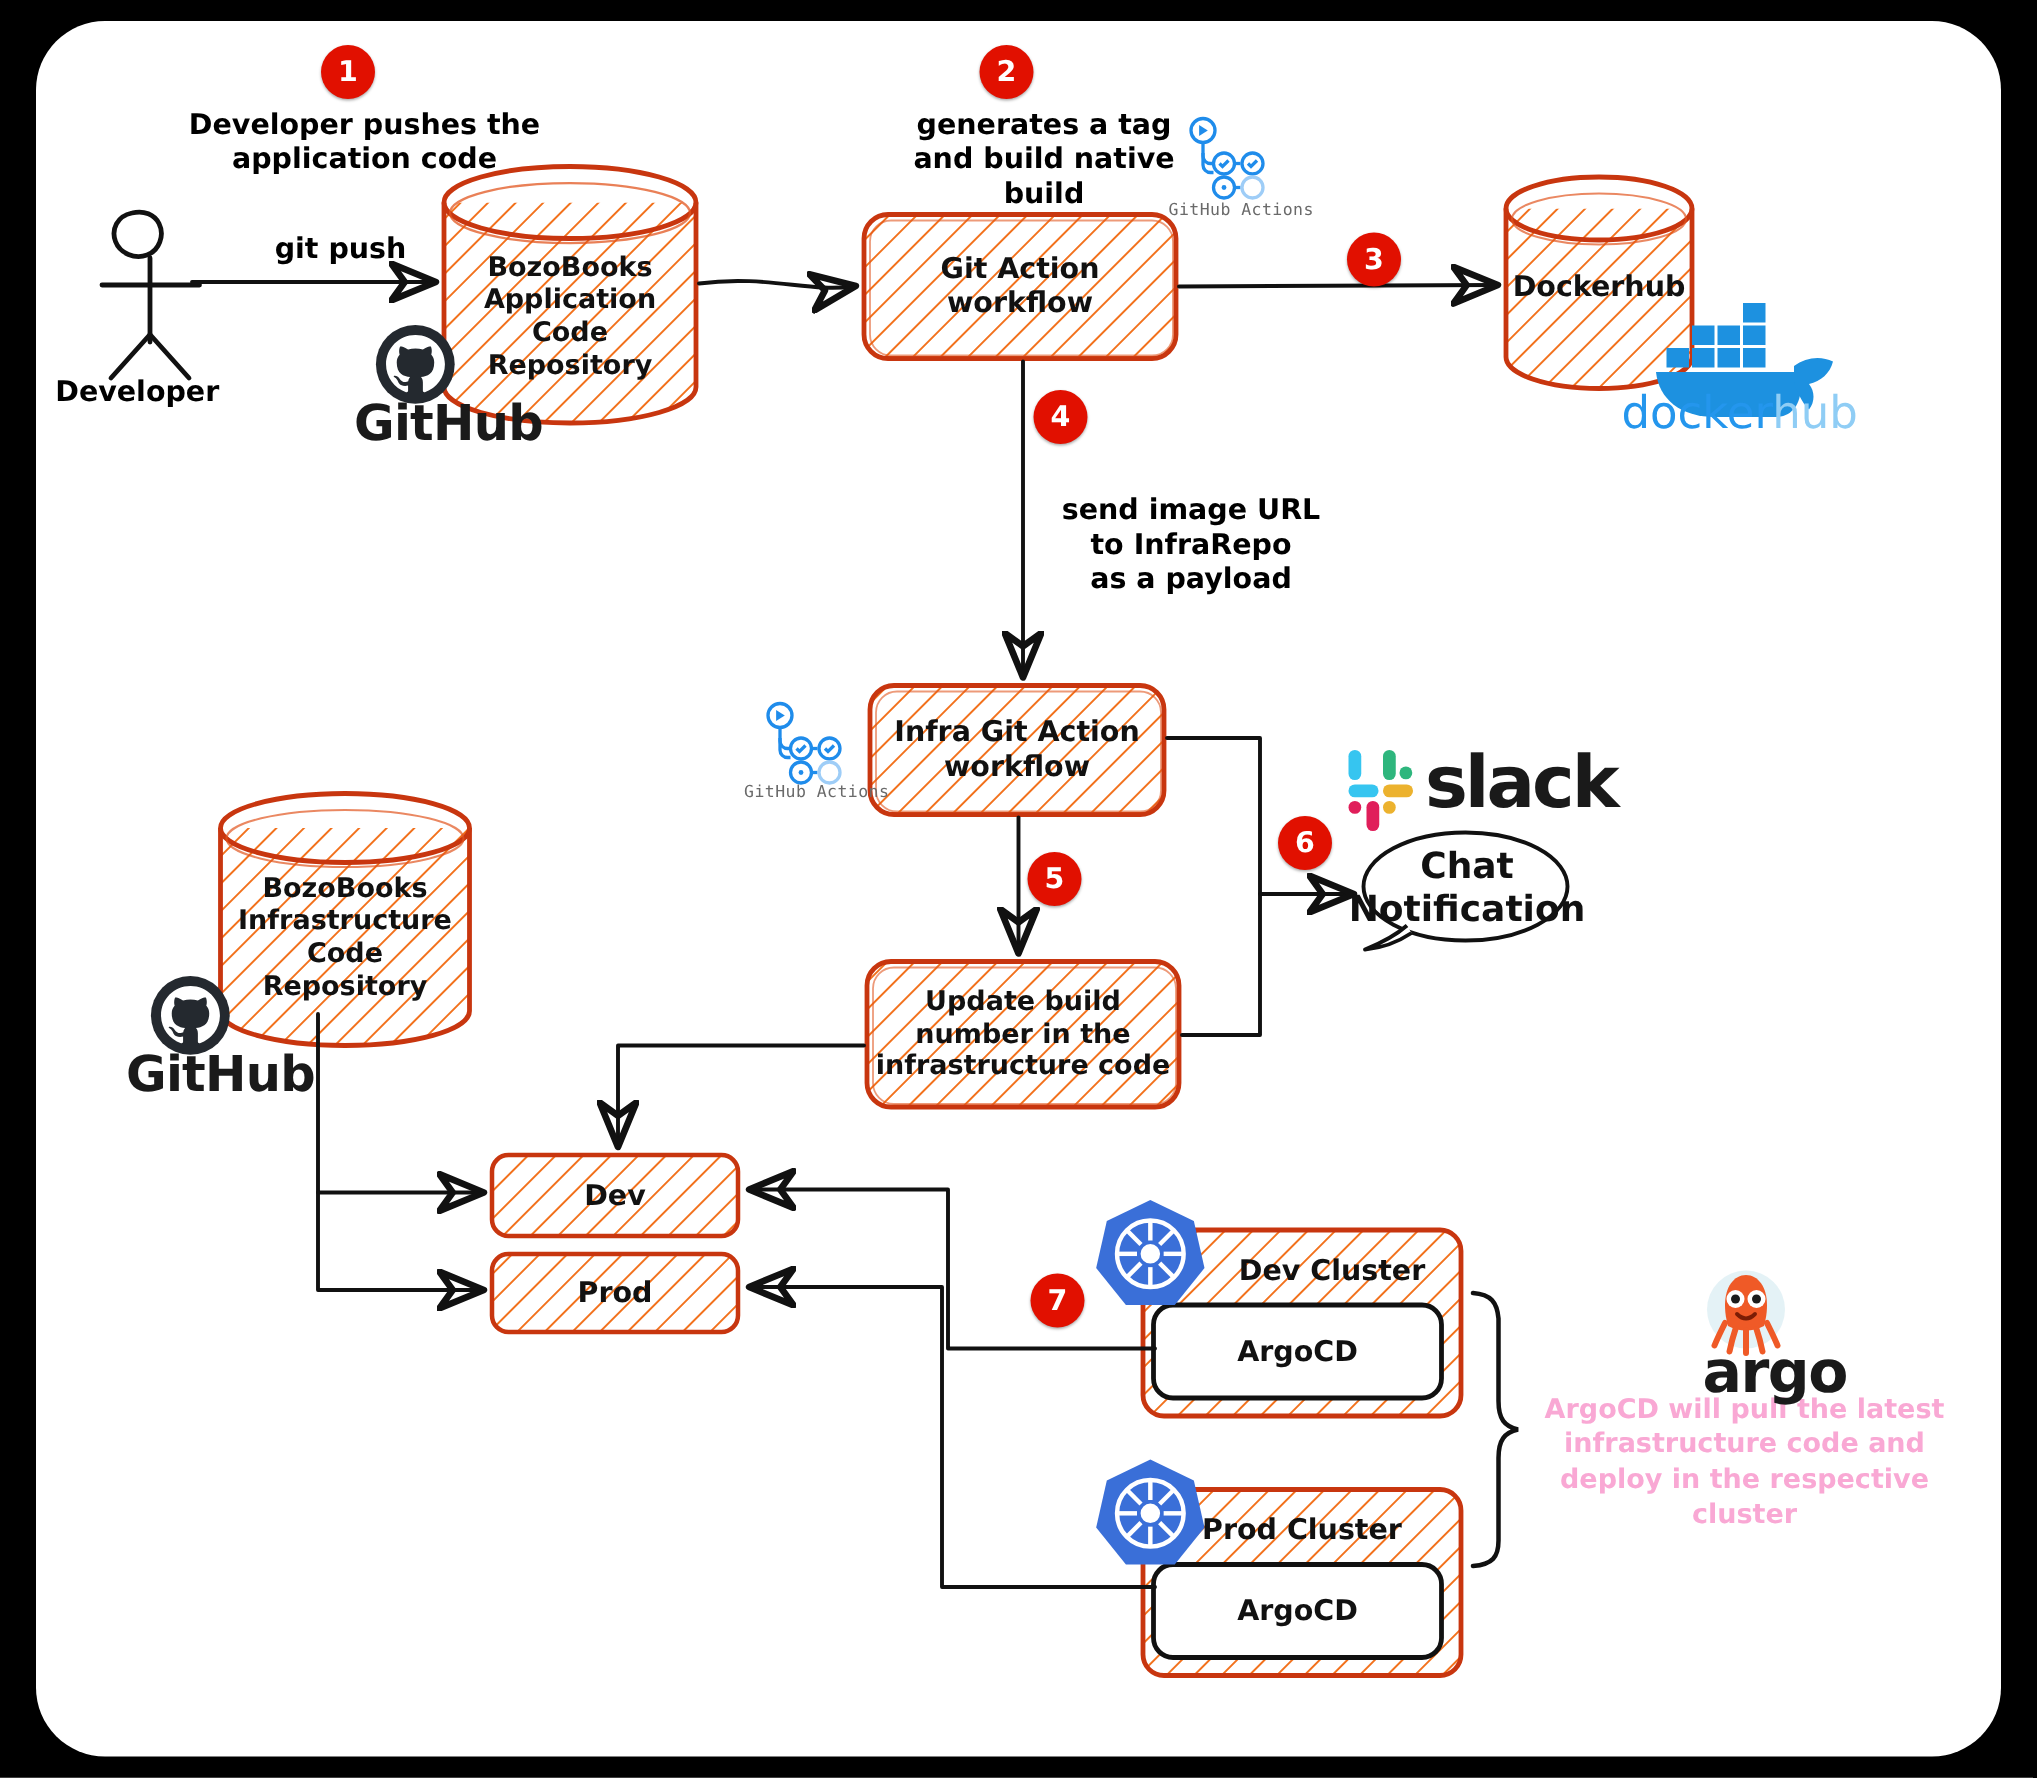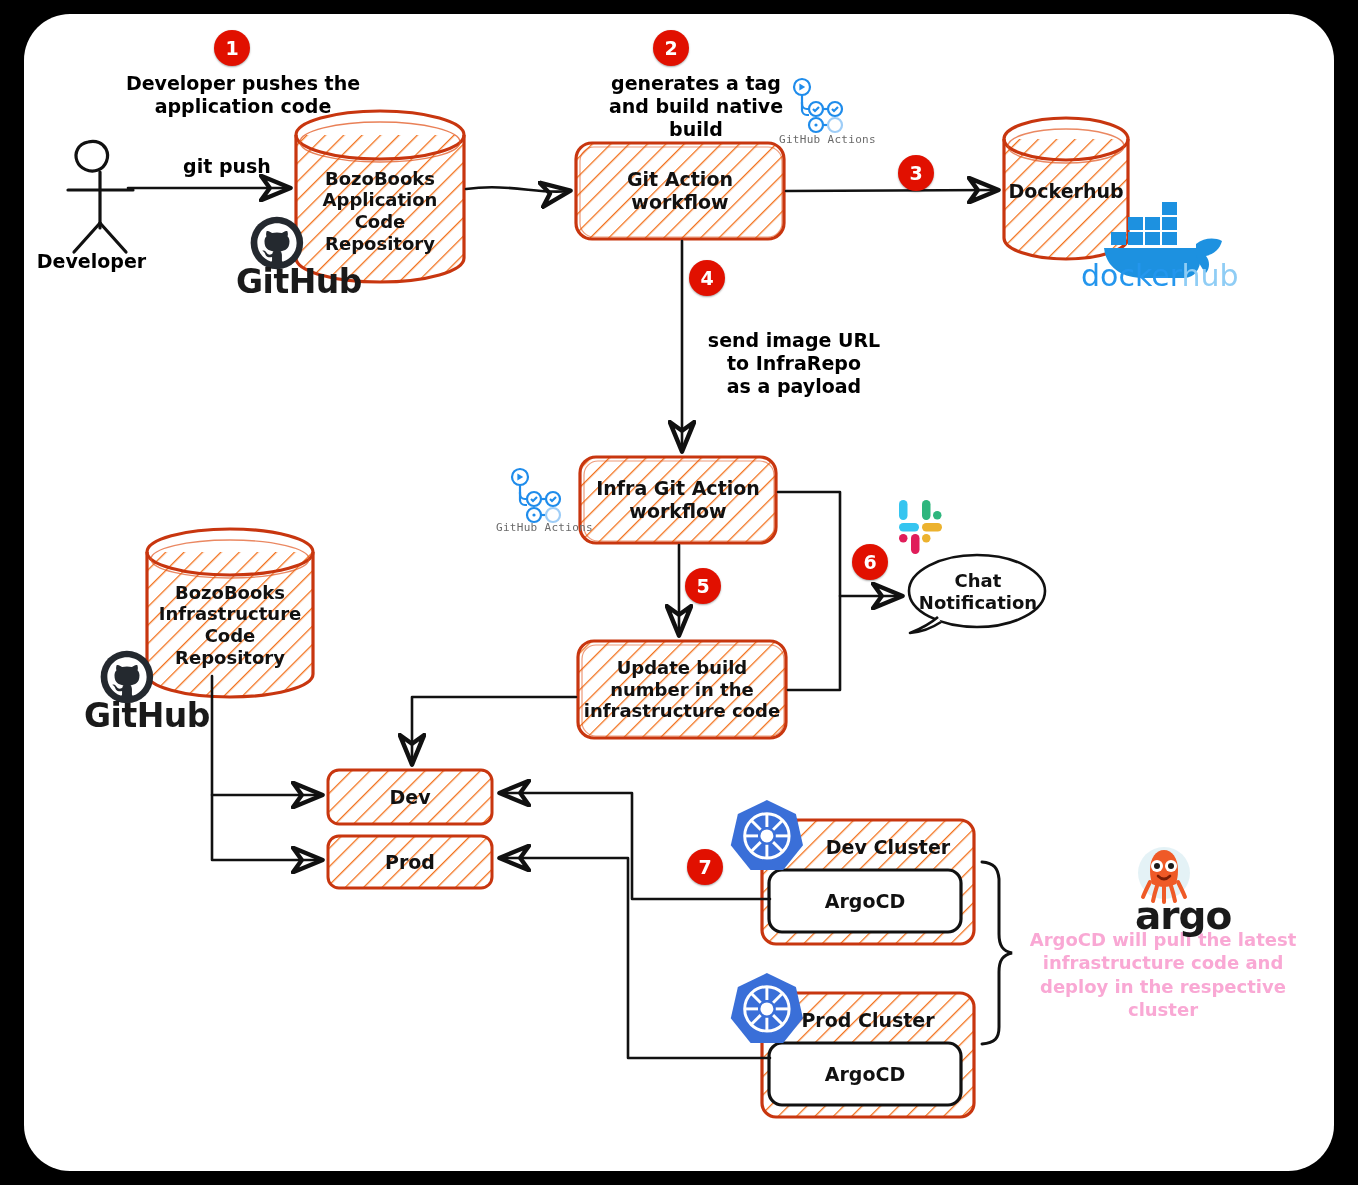--- a/index.html
+++ b/index.html
@@ -308,24 +308,25 @@
   <div class="boxtxt" style="left:147px;top:566px;width:166px;height:118px;font-size:18px;">BozoBooks
 Infrastructure
 Code
 Repository</div>
   <div class="boxtxt" style="left:328px;top:770px;width:164px;height:54px;font-size:19px;">Dev</div>
   <div class="boxtxt" style="left:328px;top:836px;width:164px;height:52px;font-size:19px;">Prod</div>
   <div class="boxtxt" style="left:782px;top:826px;width:212px;height:42px;font-size:19px;">Dev Cluster</div>
   <div class="boxtxt" style="left:769px;top:870px;width:192px;height:62px;font-size:19px;">ArgoCD</div>
   <div class="boxtxt" style="left:762px;top:999px;width:212px;height:42px;font-size:19px;">Prod Cluster</div>
   <div class="boxtxt" style="left:769px;top:1043px;width:192px;height:62px;font-size:19px;">ArgoCD</div>
-  <div class="boxtxt" style="left:912px;top:566px;width:132px;height:52px;font-size:18px;">Chat
+  <div class="boxtxt" style="left:912px;top:566px;width:132px;height:52px;font-size:24px;">Chat
 Notification</div>
 
   <div class="brandtxt" style="left:236px;top:262px;font-size:33px;letter-spacing:-.5px;">GitHub</div>
   <div class="brandtxt" style="left:84px;top:696px;font-size:33px;letter-spacing:-.5px;">GitHub</div>
   <div class="gha-cap" style="left:779px;top:133px;">GitHub Actions</div>
   <div class="gha-cap" style="left:496px;top:521px;">GitHub Actions</div>
   <div style="position:absolute;left:1081px;top:258px;font-family:'DejaVu Sans',sans-serif;font-size:30px;">
     <span style="color:#2496ed;">docker</span><span style="color:#8fcdf5;">hub</span>
   </div>
+  <div class="brandtxt" style="left:950px;top:494px;font-size:48px;letter-spacing:-2px;">slack</div>
   <div class="brandtxt" style="left:1135px;top:893px;font-size:39px;letter-spacing:-1px;">argo</div>
 </div>
 
 </body></html>

